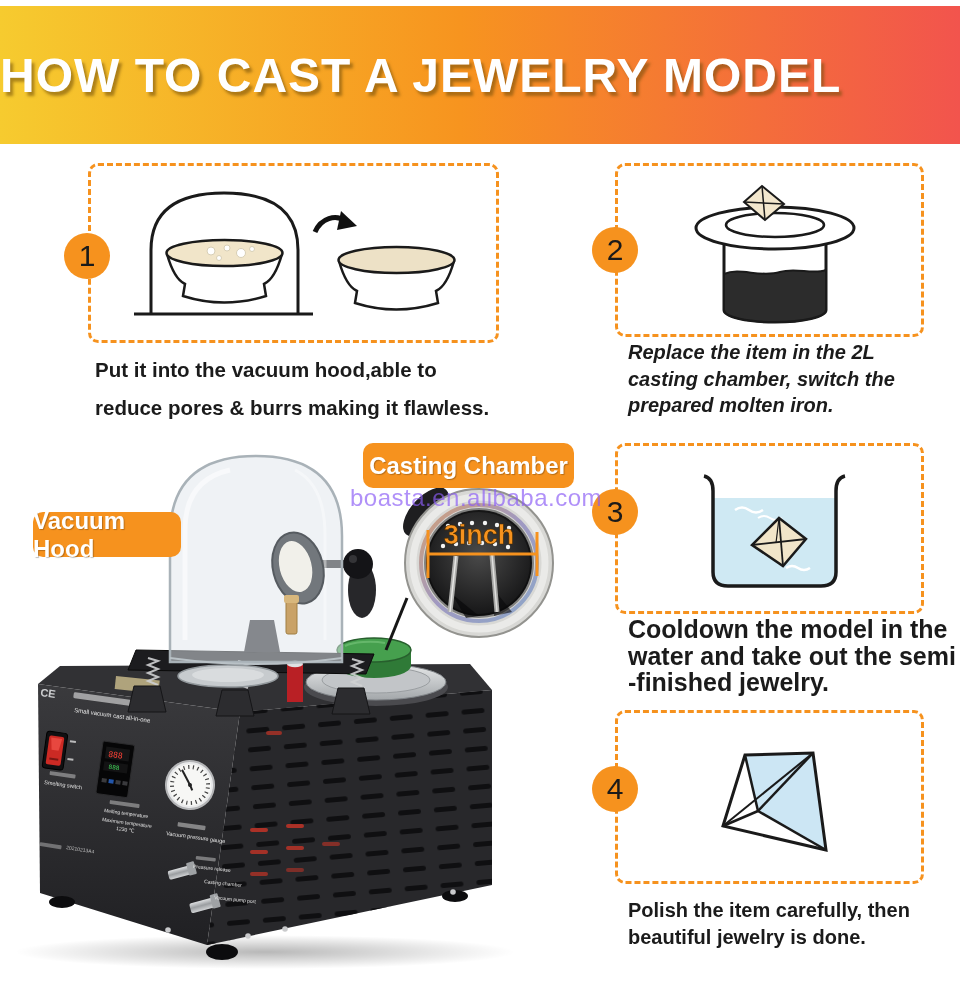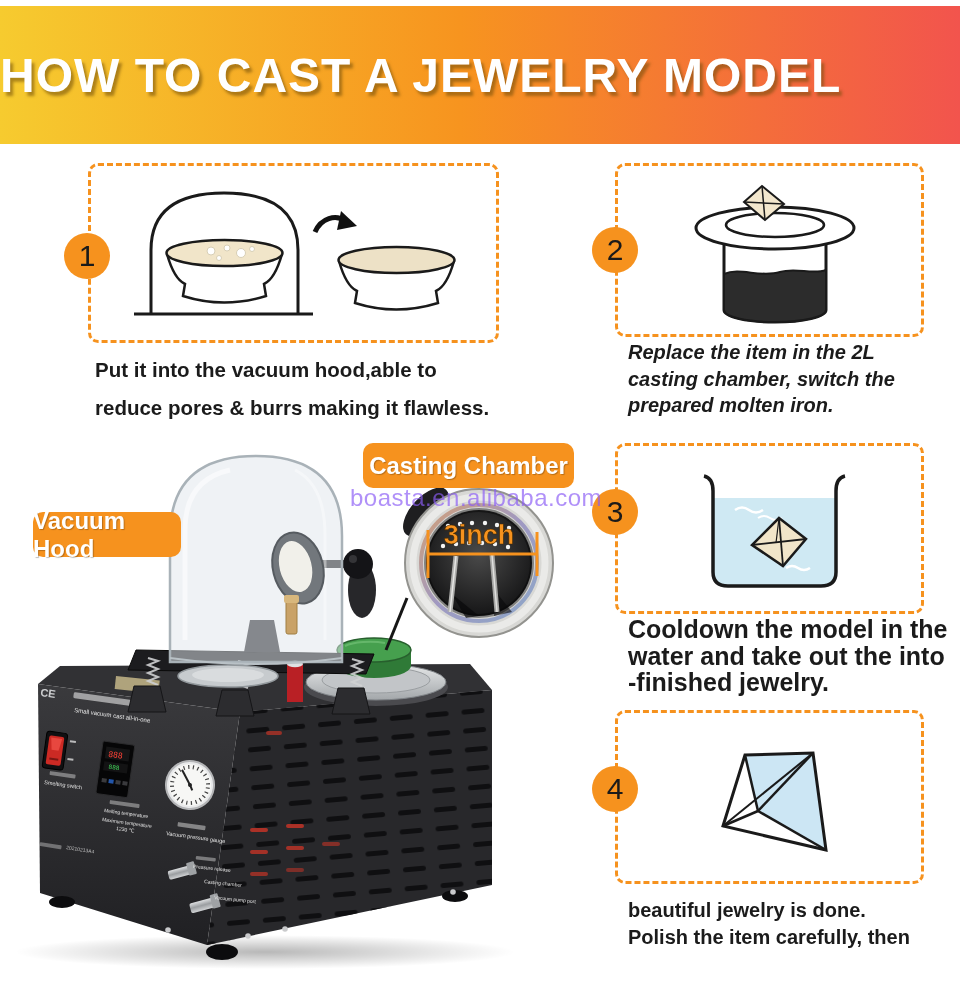--- a/index.html
+++ b/index.html
@@ -132,42 +132,42 @@
       <line x1="161" y1="72" x2="165" y2="120" stroke="#1a1a1a" stroke-width="1.8"></line>
       <line x1="134" y1="99" x2="188" y2="93" stroke="#1a1a1a" stroke-width="1.8"></line>
       <line x1="161" y1="72" x2="158" y2="97" stroke="#1a1a1a" stroke-width="1.2"></line>
     </svg>
   </div>
   <div id="num3" class="abs step-num">
       <span>3</span>
     </div>
   <div id="cap3" class="abs caption">
     <div>Cooldown the model in the</div>
-    <div>water and take out the into</div>
+    <div>water and take out the semi</div>
     <div>-finished jewelry.</div>
   </div>
 
   <div id="box4" class="abs step-box">
     <svg class="step-illus" width="297" height="162" viewBox="0 0 297 162">
       <polygon points="127,42 195,40 140,98" fill="#CCE6F4"></polygon>
       <polygon points="140,98 195,40 208,137" fill="#CCE6F4"></polygon>
       <polygon points="127,42 195,40 208,137 105,113" fill="none" stroke="#1a1a1a" stroke-width="3"></polygon>
       <line x1="127" y1="42" x2="140" y2="98" stroke="#1a1a1a" stroke-width="2.5"></line>
       <line x1="195" y1="40" x2="140" y2="98" stroke="#1a1a1a" stroke-width="2.5"></line>
       <line x1="105" y1="113" x2="140" y2="98" stroke="#1a1a1a" stroke-width="2.5"></line>
       <line x1="208" y1="137" x2="140" y2="98" stroke="#1a1a1a" stroke-width="2.5"></line>
       <line x1="105" y1="113" x2="195" y2="40" stroke="#1a1a1a" stroke-width="2"></line>
     </svg>
   </div>
   <div id="num4" class="abs step-num">
       <span>4</span>
     </div>
   <div id="cap4" class="abs caption">
+    <div>Polish the item carefully, then</div>
     <div>beautiful jewelry is done.</div>
-    <div>Polish the item carefully, then</div>
   </div>
 
   <svg id="machine-svg" class="abs" width="560" height="540" viewBox="0 0 560 540">
     <defs>
       <radialGradient id="shadowGrad" cx="50%" cy="50%" r="50%">
         <stop offset="0%" stop-color="#000" stop-opacity="0.28"></stop>
         <stop offset="100%" stop-color="#000" stop-opacity="0"></stop>
       </radialGradient>
       <linearGradient id="frontGrad" x1="0" y1="0" x2="0" y2="1">
         <stop offset="0%" stop-color="#3a3a3d"></stop>

